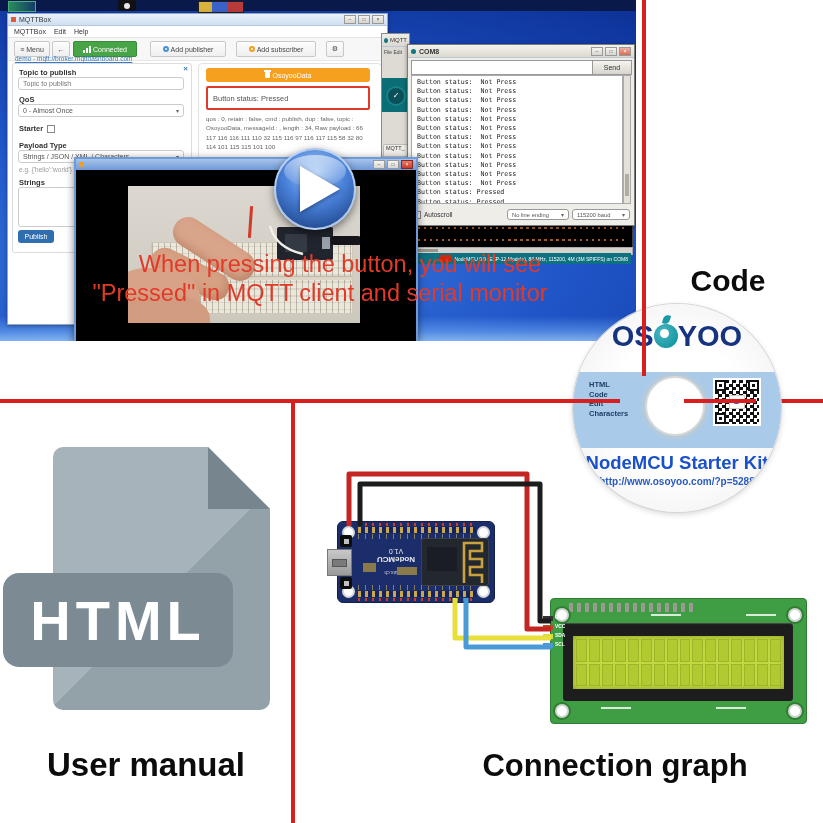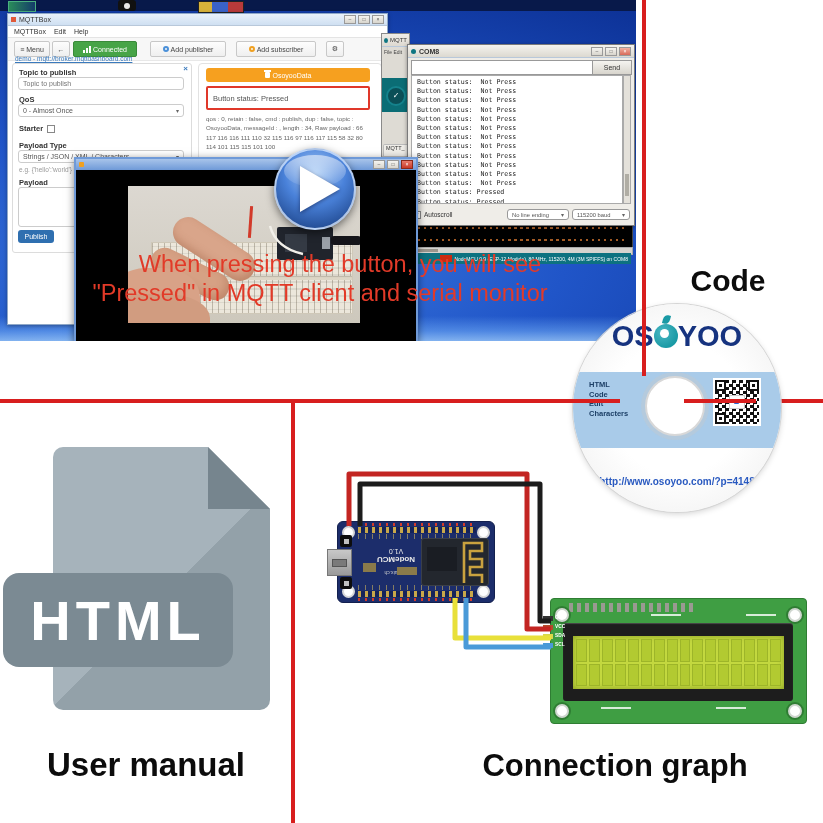--- a/index.html
+++ b/index.html
@@ -145,21 +145,21 @@
         <div class="abs" style="left:6px;top:60px;display:flex;gap:4px;align-items:center;">
           <span class="flabel">Starter</span>
           <span class="chk"></span>
         </div>
         <div class="abs flabel" style="left:6px;top:77px;">Payload Type</div>
         <div class="abs finput" style="left:5px;top:86px;width:166px;height:13px;">
           <span>Strings / JSON / XML / Characters</span>
             <span class="caret">▾</span>
         </div>
         <div class="abs" style="left:6px;top:102px;font-size:6.5px;color:#999;">e.g. {'hello':'world'}</div>
-        <div class="abs flabel" style="left:6px;top:114px;">Payload</div>
+        <div class="abs flabel" style="left:6px;top:114px;">Strings</div>
         <div class="abs" style="left:5px;top:123px;width:166px;height:38px;border:1px solid #ccc;border-radius:3px;background:#fff;"></div>
         <div class="abs" style="left:5px;top:166px;width:36px;height:13px;background:#2f6fb0;border-radius:3px;color:#fff;font-size:7px;display:flex;align-items:center;justify-content:center;">Publish</div>
       </div>
 
       <div class="abs" style="left:190px;top:49px;width:182px;height:150px;border:1px solid #e2e2e2;border-radius:4px;background:#fff;">
         <div class="abs" style="left:7px;top:4px;width:164px;height:14px;background:#f6a01f;border-radius:3px;color:#fff;font-size:7px;display:flex;align-items:center;justify-content:center;gap:3px;">
           <span class="trash-icon"></span>
           <span>OsoyooData</span>
         </div>
         <div class="abs" style="left:7px;top:22px;width:160px;height:20px;border:2px solid #e0382a;border-radius:2px;display:flex;align-items:center;">
@@ -411,20 +411,21 @@
       <div class="pat">
         <div class="finder" style="left:0;top:0;"></div>
         <div class="finder" style="right:0;top:0;"></div>
         <div class="finder" style="left:0;bottom:0;"></div>
         <div class="abs" style="left:14px;top:15px;width:14px;height:12px;background:#fff;border:1px solid #ccc;">
             <div class="abs" style="left:4px;top:3px;width:5px;height:5px;background:#2a6ad8;border-radius:1px;"></div>
           </div>
       </div>
     </div>
     <div class="abs hole" style="left:72px;top:72px;width:60px;height:60px;box-sizing:border-box;"></div>
-    <div class="abs" style="left:0;top:172px;width:208px;text-align:center;font-size:10px;font-weight:bold;color:#2a5ac0;">http://www.osoyoo.com/?p=4148</div>
+    <div class="abs" style="left:0;top:148px;width:208px;text-align:center;font-size:18.5px;font-weight:bold;color:#1a51c9;">NodeMCU Starter Kit</div>
+    <div class="abs" style="left:0;top:172px;width:208px;text-align:center;font-size:10px;font-weight:bold;color:#2a5ac0;">http://www.osoyoo.com/?p=5288</div>
   </div>
 
   <div class="abs redline" style="left:642px;top:306px;width:4px;height:70px;"></div>
   <div class="abs redline" style="left:548px;top:399px;width:72px;height:4px;"></div>
   <div class="abs redline" style="left:684px;top:399px;width:72px;height:4px;"></div>
 
 </div>
 
 </body></html>

